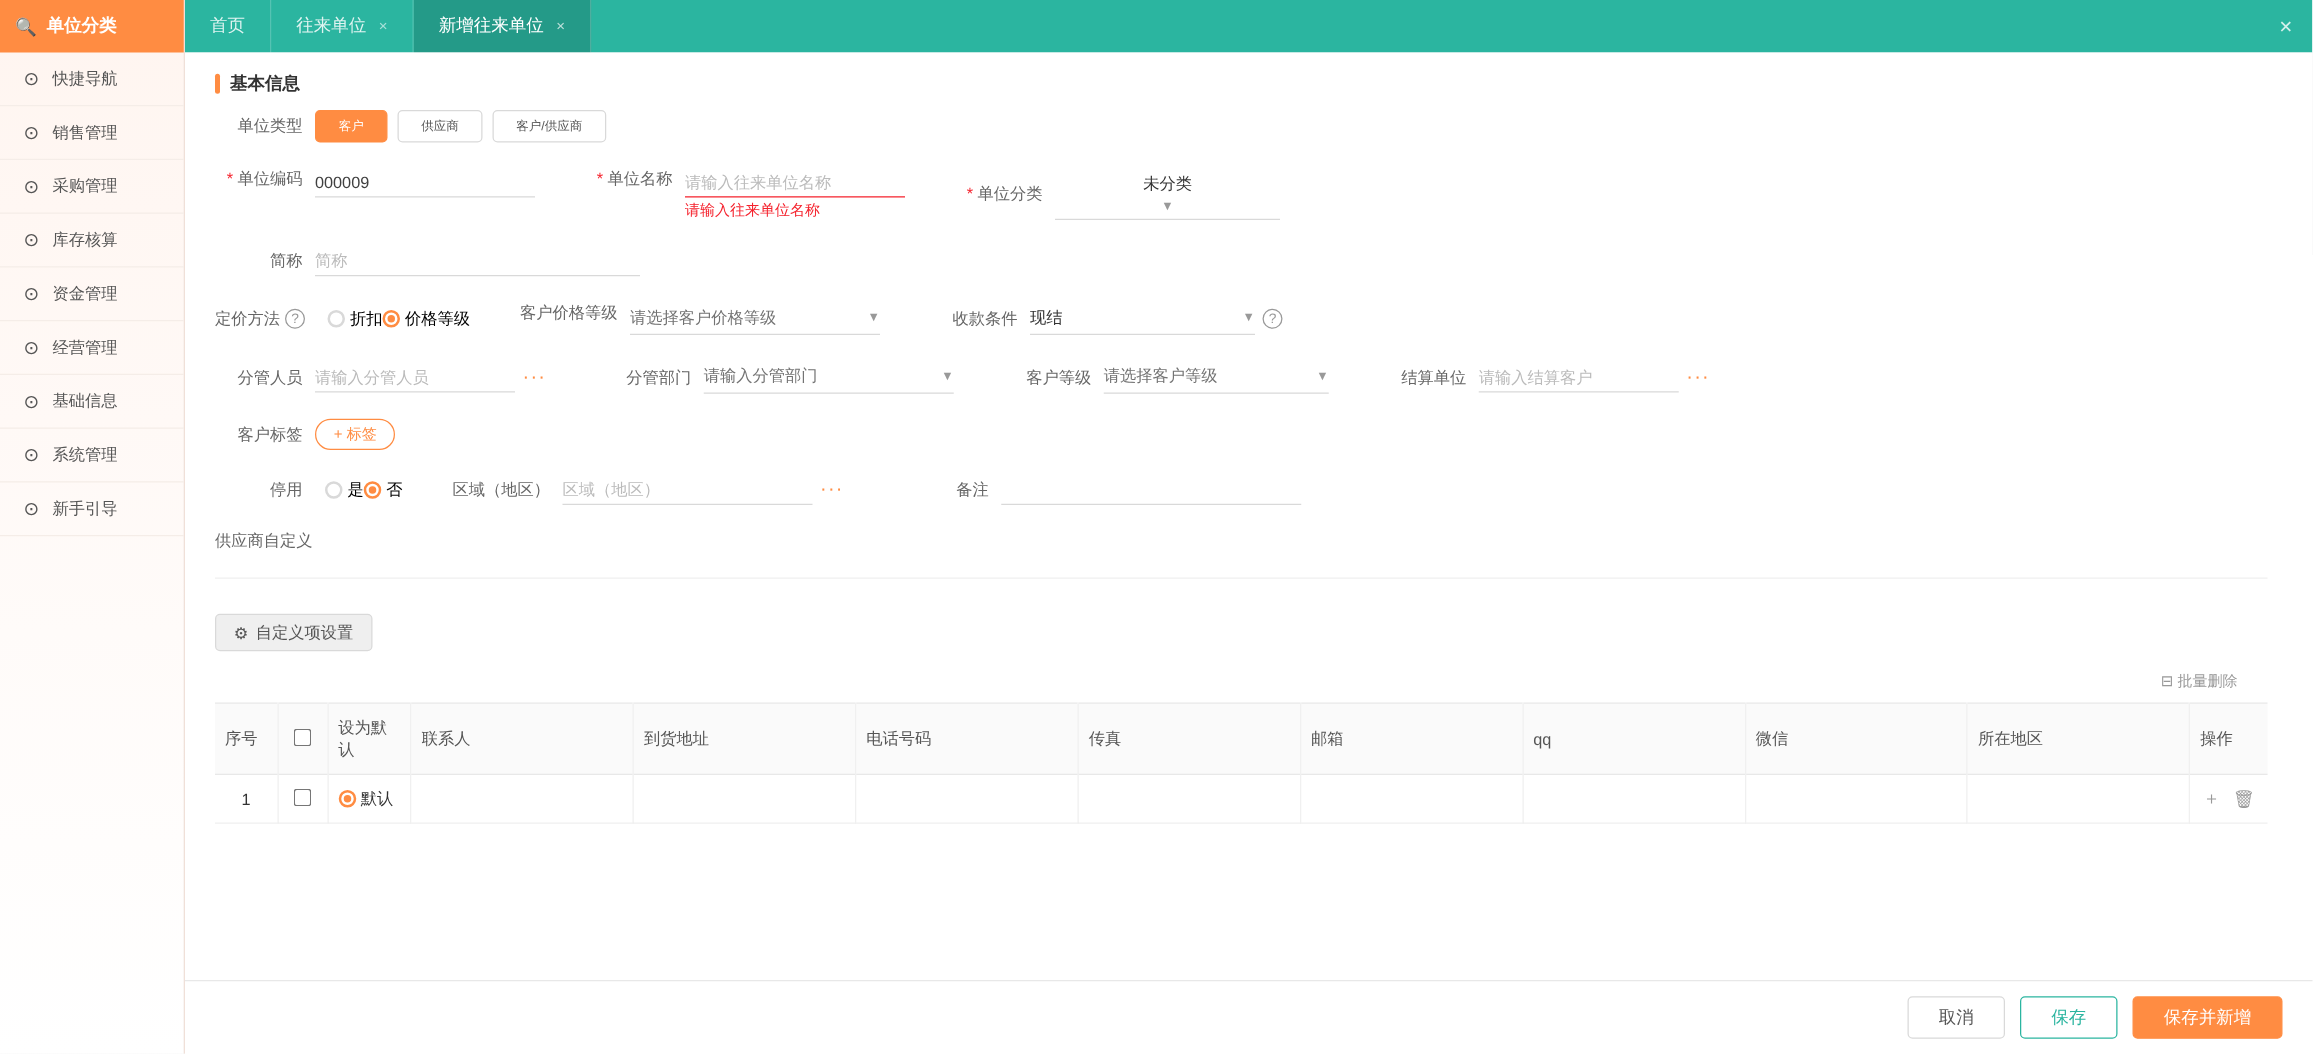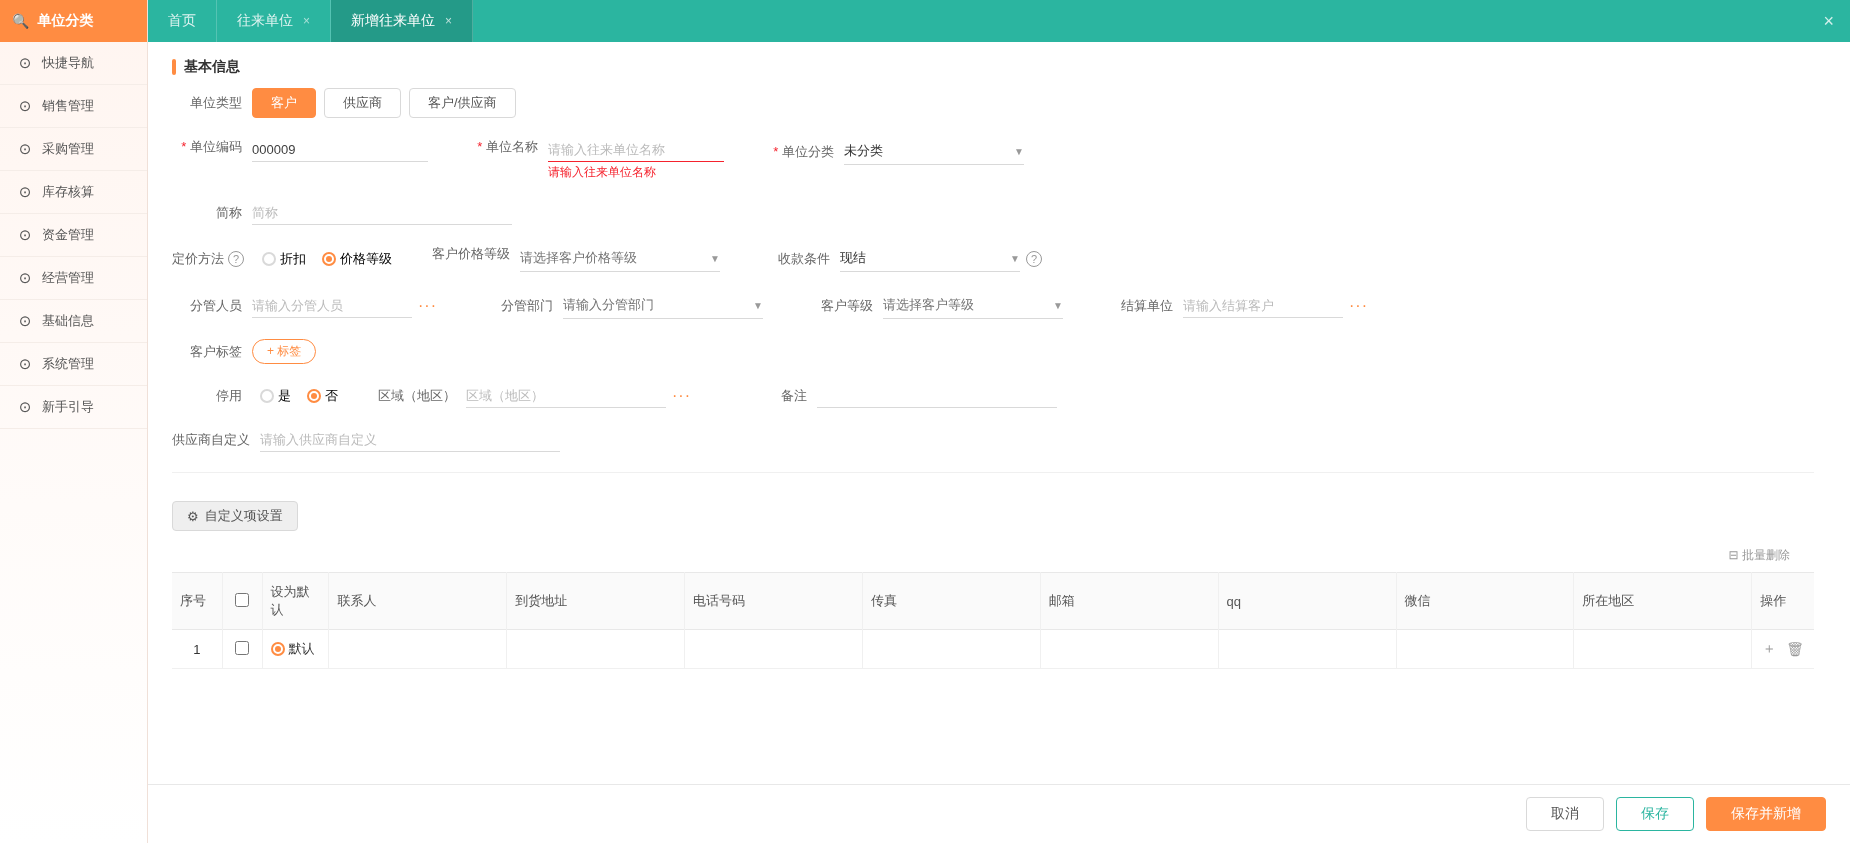--- a/index.html
+++ b/index.html
@@ -150,21 +150,21 @@
     .form-input.error-border { border-bottom: 1px solid #f5222d; }
     .error-msg { color: #f5222d; font-size: 12px; margin-top: 2px; }
 
     
     .unit-type-group { display: flex; gap: 8px; }
     .unit-btn {
       padding: 5px 18px;
       border: 1px solid #d9d9d9;
       border-radius: 4px;
       cursor: pointer;
-      font-size: 13px;
+      font-size: 10px;
       background: white;
       color: #555;
     }
     .unit-btn.active {
       background: #ff8c42;
       border-color: #ff8c42;
       color: white;
     }
 
     
@@ -175,21 +175,21 @@
       padding: 4px 0;
       cursor: pointer;
       min-width: 160px;
       gap: 4px;
     }
     .select-value { flex: 1; color: #333; font-size: 13px; }
     .select-placeholder { flex: 1; color: #737373; font-size: 13px; }
     .select-arrow { color: #999; font-size: 10px; }
 
     
-    .radio-group { display: flex; gap: 16px; align-items: center; }
+    .radio-group { display: flex; align-items: center; }
     .radio-item { display: flex; align-items: center; gap: 4px; cursor: pointer; }
     .radio-circle {
       width: 14px; height: 14px;
       border-radius: 50%;
       border: 2px solid #d9d9d9;
       display: flex; align-items: center; justify-content: center;
     }
     .radio-circle.checked { border-color: #ff8c42; }
     .radio-circle.checked::after {
       content: '';
@@ -434,21 +434,21 @@
             <div class="form-field">
               <input class="form-input error-border" type="text" placeholder="请输入往来单位名称" style="">
             </div>
           </div>
           <div style="margin-left: 80px;">
             <div class="error-msg">请输入往来单位名称</div>
           </div>
         </div>
         <div style="display:flex; align-items:center; gap:0;">
           <div class="form-label required">单位分类</div>
-          <div class="select-field" style="min-width: 180px;">
+          <div class="select-field" style="min-width: 180px; flex-direction: column;">
             <span class="select-value">未分类</span>
             <span class="select-arrow">▼</span>
           </div>
         </div>
       </div>
 
       <div class="form-row">
         <div class="form-label">简称</div>
         <div class="form-field">
           <input class="form-input" type="text" placeholder="简称" style="">
@@ -549,21 +549,20 @@
           </div>
         </div>
         <div style="display:flex; align-items:center; gap:0;">
           <div class="form-label">备注</div>
           <input class="form-input" type="text" style="min-width: 240px;">
         </div>
       </div>
 
       <div class="form-row">
         <div class="form-label">供应商自定义</div>
-        <input class="form-input" type="text" style="width: 300px;" placeholder="请输入供应商自定义">
       </div>
 
       <div class="form-divider"></div>
 
       <div>
         <button class="custom-settings-btn">
           <span>⚙</span>
           <span>自定义项设置</span>
         </button>
       </div>

